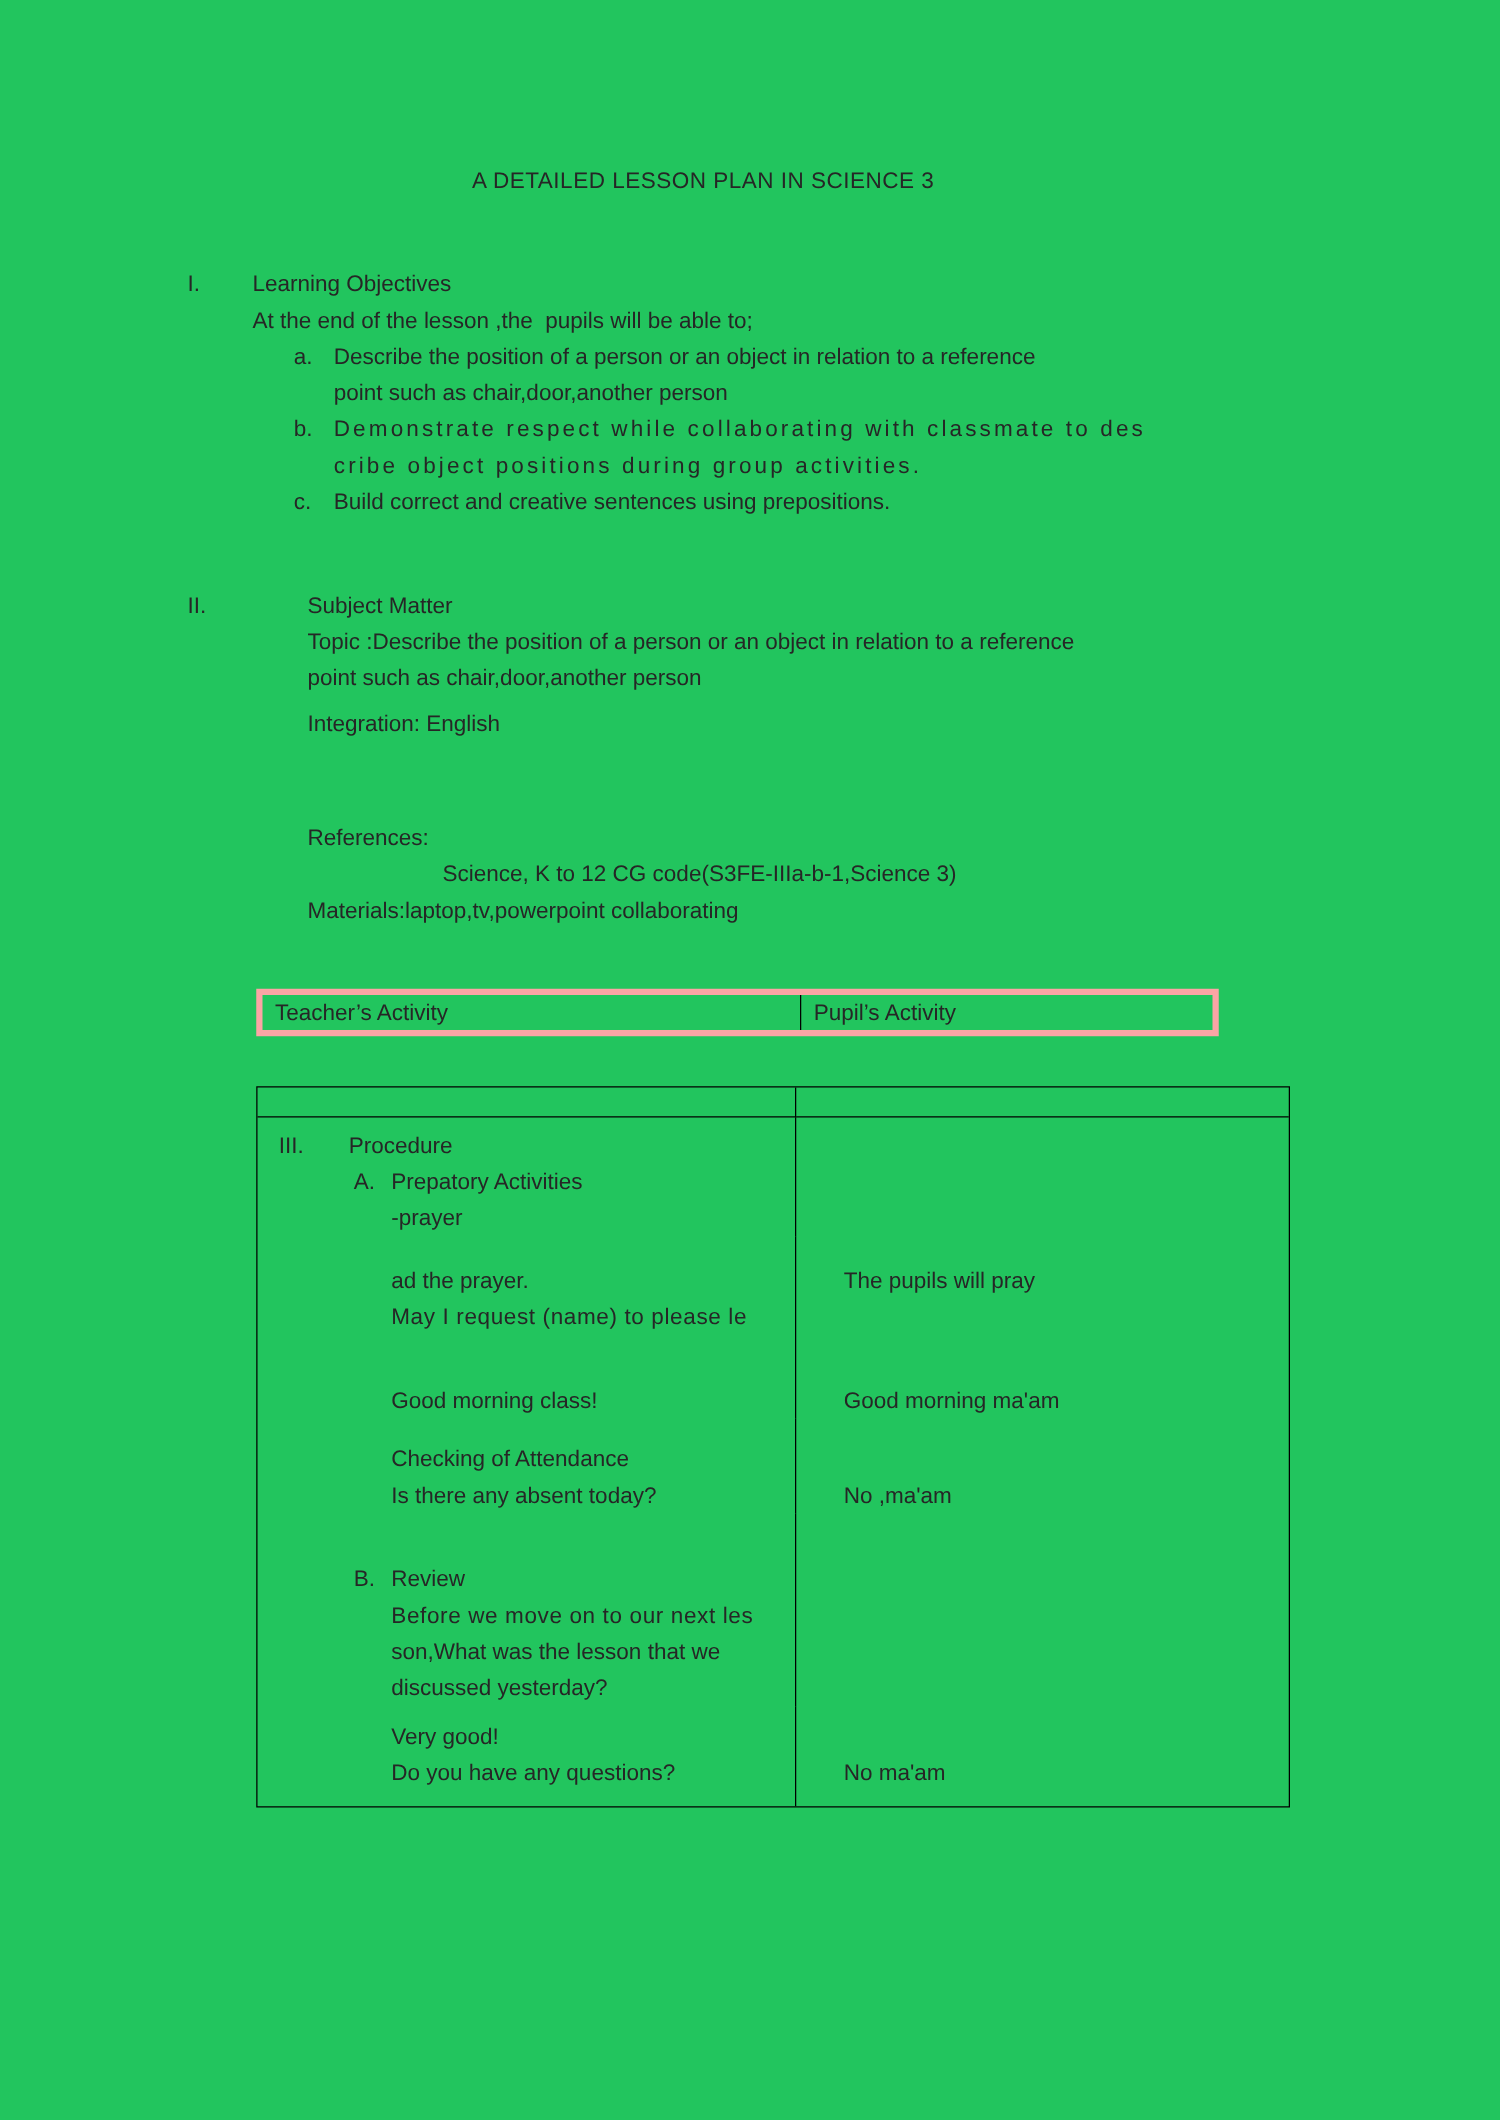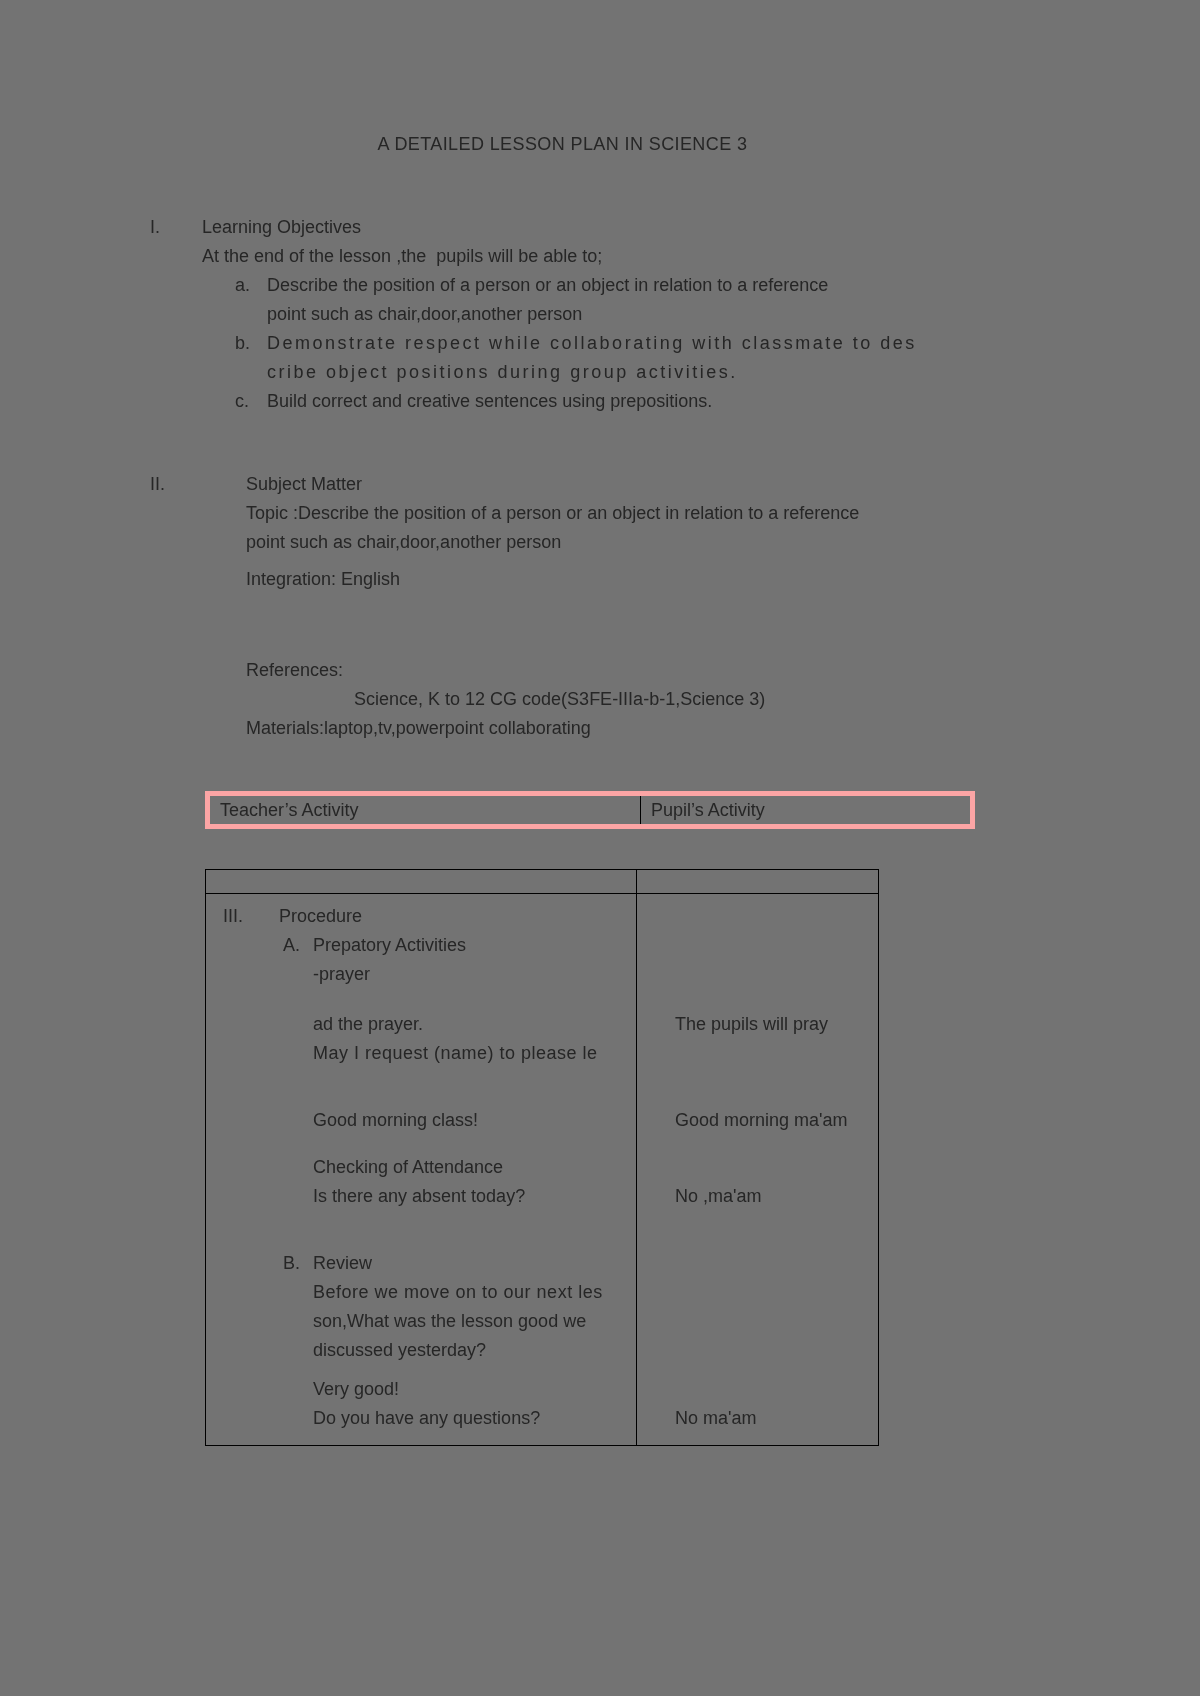--- a/index.html
+++ b/index.html
@@ -1,21 +1,21 @@
 <!DOCTYPE html>
 <html><head>
 <meta charset="utf-8">
 <style>
   * { box-sizing: border-box; }
   html, body { margin: 0; padding: 0; background: #ffffff; }
   .page {
     position: relative;
     width: 1200px;
     height: 1696px;
-    background: #737373;
+    background: #22c55e;
     color: #262626;
     font-family: "Liberation Sans", sans-serif;
     font-size: 18px;
     line-height: 29px;
     padding: 130px 225px 0 150px;
     overflow: hidden;
   }
   .line { white-space: nowrap; }
   .pre { white-space: pre; }
 
@@ -49,21 +49,21 @@
     border: 5px solid #fca5a5;
   }
   .acell { padding: 1px 10px; height: 28px; line-height: 26px; }
   .aleft { width: 431px; flex: none; border-right: 1px solid #000; }
   .aright { flex: 1; }
 
   
   .ptable {
     display: grid;
     grid-template-columns: 431px 1fr;
-    width: 674px;
+    width: 827px;
     margin: 40px 0 0 55px;
     border: 1px solid #000;
   }
   .pl { border-right: 1px solid #000; padding-left: 17px; padding-right: 6px; }
   .pr { padding-left: 38px; padding-right: 6px; }
   .pl.pe, .pr.pe { height: 24px; border-bottom: 1px solid #000; padding: 0; }
   .pl.pe { border-right: 1px solid #000; }
 
   .r-head { padding-top: 8px; }
   .g21 { padding-top: 21px; }
@@ -175,21 +175,21 @@
     <div class="pr g18">
       <div class="line shift1">No ,ma'am</div>
     </div>
 
     <div class="pl g38">
       <div class="arow">
         <span class="alabel">B.</span>
         <span class="line">Review</span>
       </div>
       <div class="ind line ls1">Before we move on to our next les</div>
-      <div class="ind line">son,What was the lesson good we</div>
+      <div class="ind line">son,What was the lesson that we</div>
       <div class="ind line">discussed yesterday?</div>
     </div>
     <div class="pr g38"></div>
 
     <div class="pl g10 last">
       <div class="ind line">Very good!</div>
       <div class="ind line">Do you have any questions?</div>
     </div>
     <div class="pr g10 last">
       <div class="line shift1">No ma'am</div>

